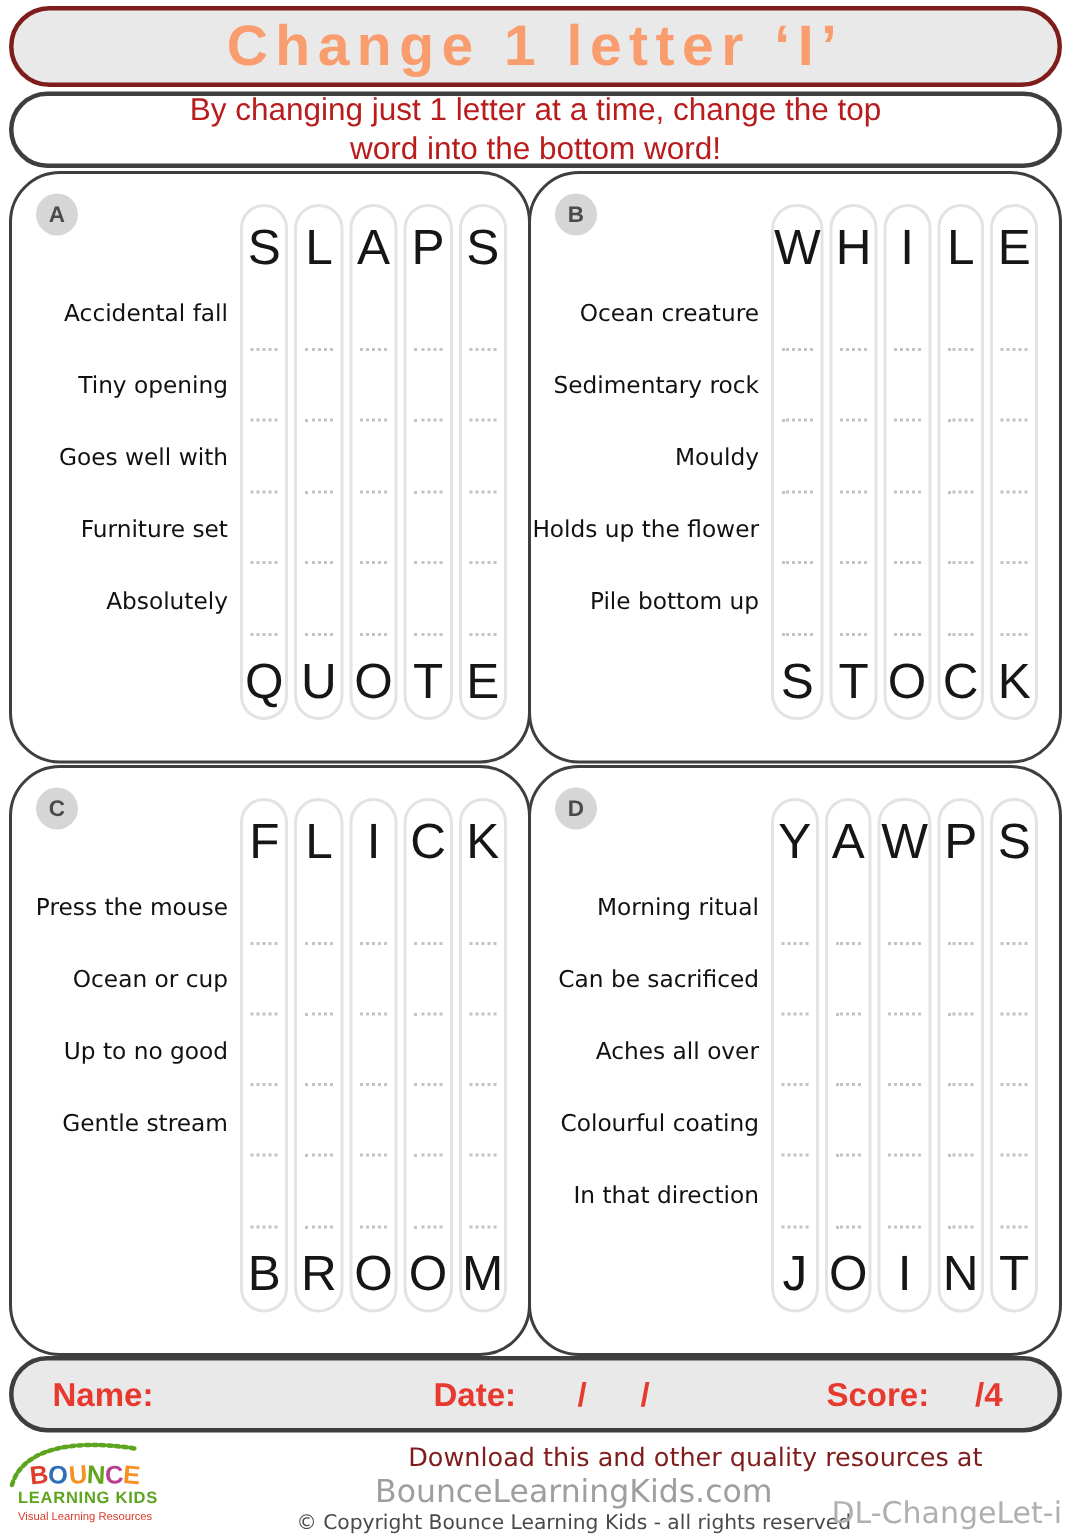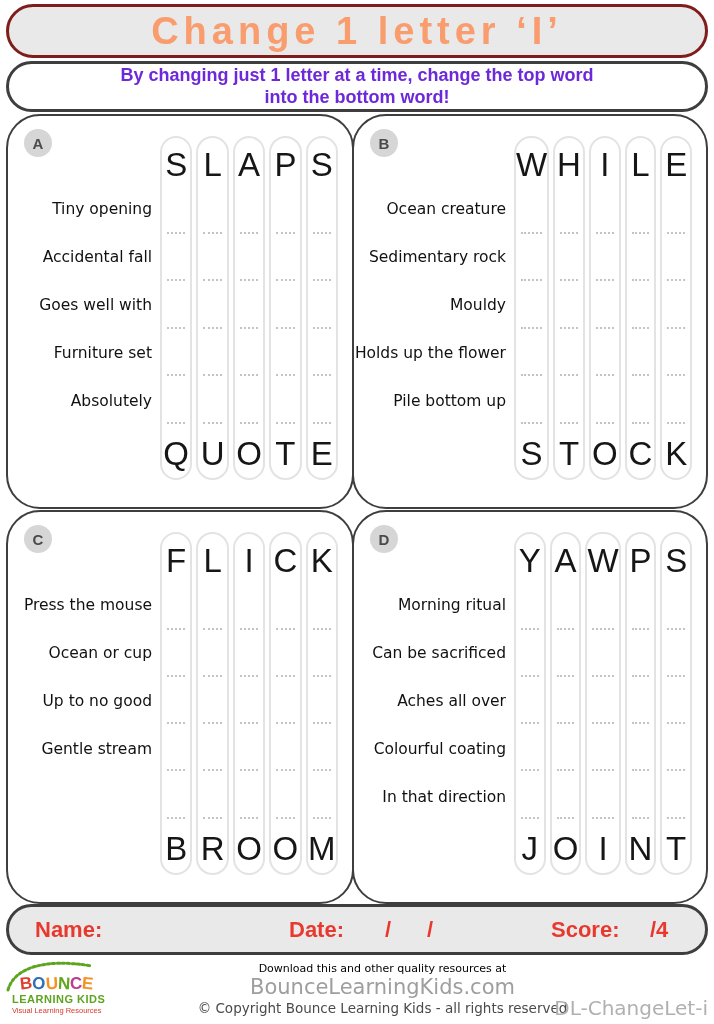--- a/index.html
+++ b/index.html
@@ -20,21 +20,21 @@
   .title-text {
     color:#f99c6e; font-size:38px; font-weight:bold; letter-spacing:5px;
     white-space:nowrap;
   }
   .subtitle-pill {
     position:absolute; left:6px; top:61px; width:702px; height:51px;
     background:#ffffff; border:3px solid #3e3e3e; border-radius:26px;
     display:flex; align-items:center; justify-content:center; text-align:center;
   }
   .subtitle-text {
-    max-width:500px; font-size:18px; font-weight:bold; color:#6d28d9; line-height:1.22;
+    max-width:500px; font-size:21px; font-weight:normal; color:#b91c1c; line-height:1.22;
   }
 
   
   .panel {
     position:absolute; background:#fff;
     border:2.5px solid #3e3e3e; border-radius:34px;
   }
   .panel-a { left:6px;   top:114px; width:348px; height:395px; }
   .panel-b { left:352px; top:114px; width:356px; height:395px; }
   .panel-c { left:6px;   top:510px; width:348px; height:394px; }
@@ -109,21 +109,21 @@
   }
   .logo-line3 {
     position:absolute; left:8px; top:44px; color:#d93a2b;
     font-size:7.5px; white-space:nowrap;
   }
 
   .center-text {
     position:absolute; left:110px; top:962px; width:545px; text-align:center;
     font-family:"DejaVu Sans", sans-serif;
   }
-  .dl-line   { color:#000000; font-size:11px; }
+  .dl-line   { color:#7f1d1d; font-size:17px;text-align:right; }
   .site-line { color:#9e9e9e; font-size:21px; margin-top:0px; }
   .copy-line { color:#4a4a4a; font-size:13.5px; margin-top:1px; }
 
   .doc-code {
     position:absolute; right:6px; top:996px; color:#b0b0b0; font-size:20px;
     font-family:"DejaVu Sans", sans-serif; white-space:nowrap;
   }
 </style>
 </head>
 <body>
@@ -134,22 +134,22 @@
     <span class="title-text">Change 1 letter ‘I’</span>
   </div>
 
   <div class="subtitle-pill">
     <span class="subtitle-text">By changing just 1 letter at a time, change the top word into the bottom word!</span>
   </div>
 
   <section class="panel panel-a">
       <div class="badge">A</div>
       <div class="clues">
+        <div class="clue-row">Accidental fall</div>
         <div class="clue-row">Tiny opening</div>
-        <div class="clue-row">Accidental fall</div>
         <div class="clue-row">Goes well with</div>
         <div class="clue-row">Furniture set</div>
         <div class="clue-row">Absolutely</div>
       </div>
       <div class="pills">
         <div class="pill">
           <div class="top-letter">S</div>
           <div class="cell"></div>
           <div class="cell"></div>
           <div class="cell"></div>

